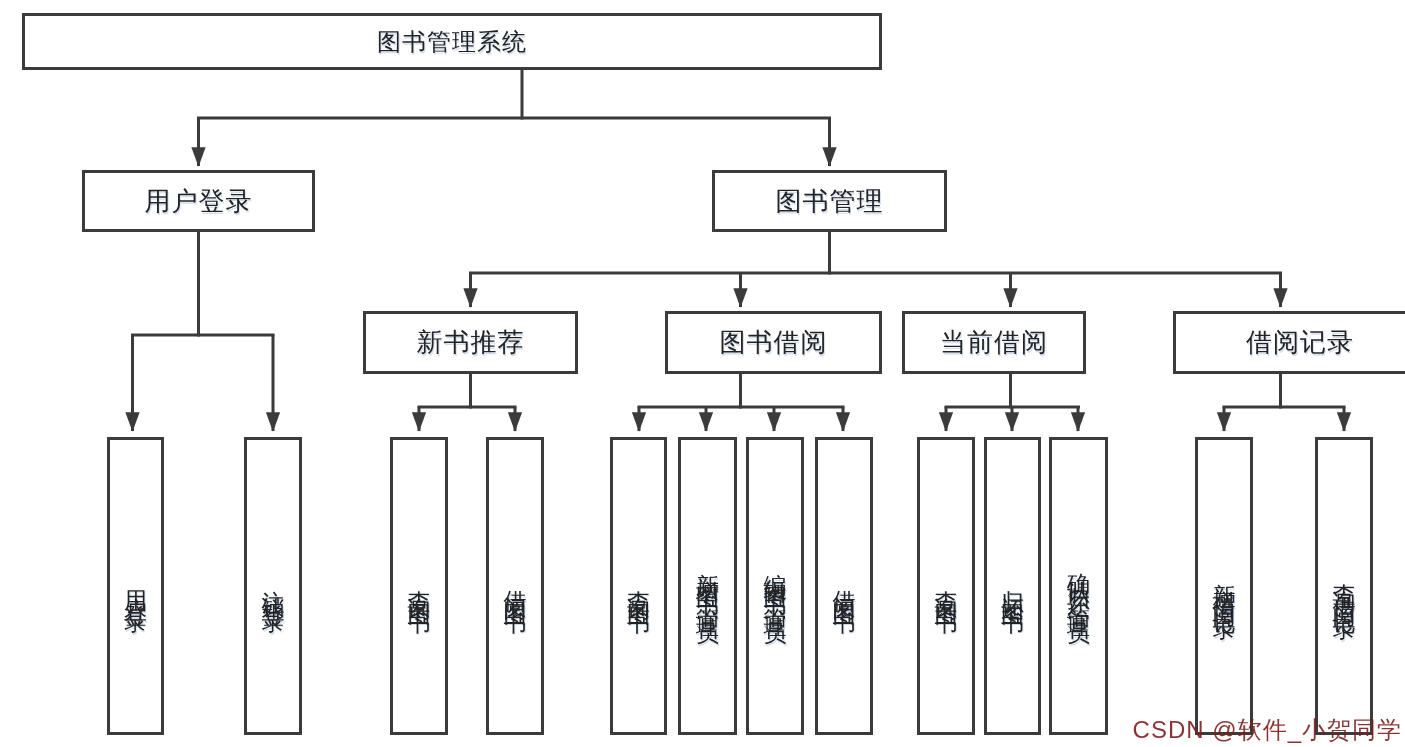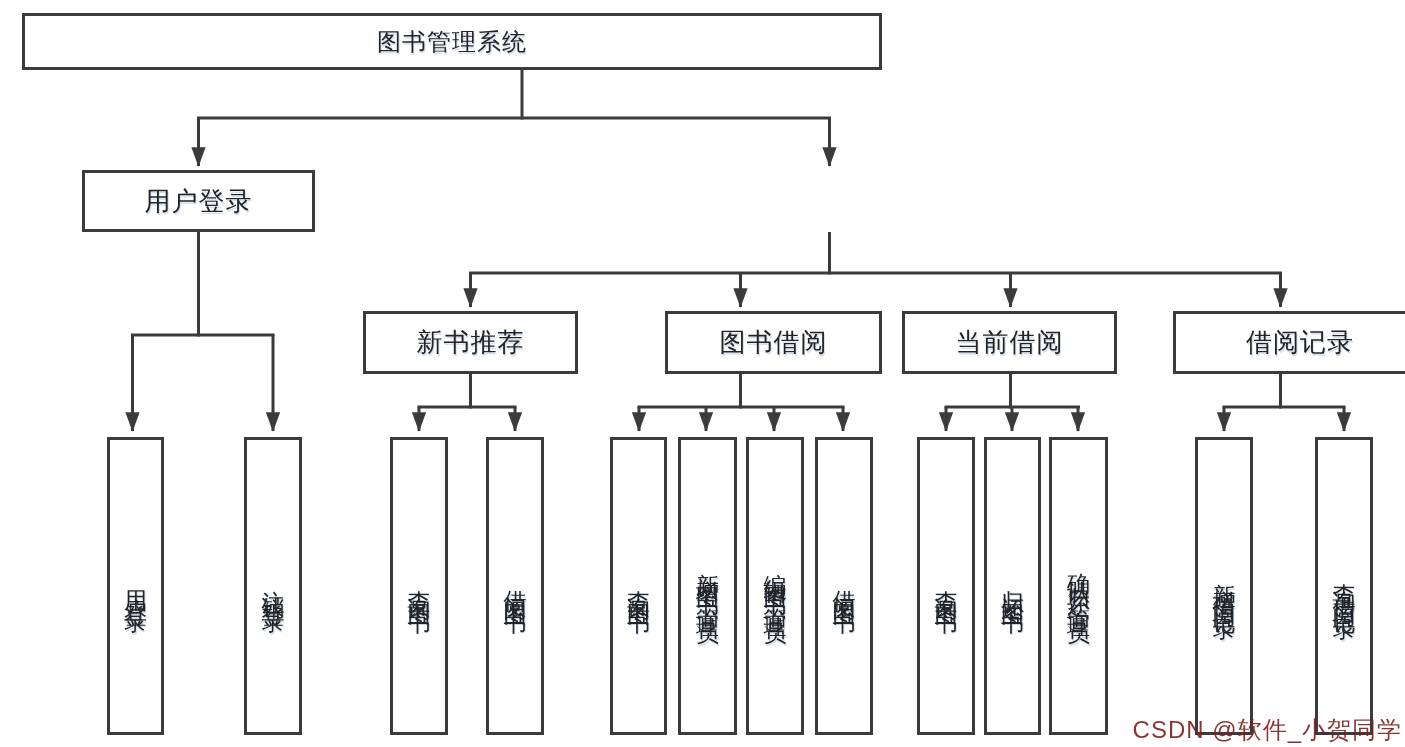--- a/index.html
+++ b/index.html
@@ -75,24 +75,25 @@
       <path d="M1280.5,374 V408.5"></path>
       <path d="M1222.5,407 H1345.5"></path>
       <path d="M1224,407 V431" marker-end="url(#arrowhead)"></path>
       <path d="M1344,407 V431" marker-end="url(#arrowhead)"></path>
     </g>
   </svg>
 
   <div class="node h root" style="left:22px;top:13px;width:860px;height:57px;">图书管理系统</div>
 
   <div class="node h" style="left:82px;top:170px;width:233px;height:62px;">用户登录</div>
+  <div class="node h" style="left:712px;top:170px;width:235px;height:62px;">图书管理</div>
 
   <div class="node h" style="left:363px;top:311px;width:215px;height:63px;">新书推荐</div>
   <div class="node h" style="left:633px;top:311px;width:217px;height:63px;margin-left:32px;">图书借阅</div>
-  <div class="node h" style="left:902px;top:311px;width:215px;height:63px;">当前借阅</div>
+  <div class="node h" style="left:902px;top:311px;width:184px;height:63px;">当前借阅</div>
   <div class="node h" style="left:1173px;top:311px;width:254px;height:63px;">借阅记录</div>
 
   <div class="node v" style="left:107px;top:437px;width:57px;height:298px;">
     <span>用户登录</span>
   </div>
   <div class="node v" style="left:244px;top:437px;width:58px;height:298px;">
     <span>注销登录</span>
   </div>
 
   <div class="node v" style="left:390px;top:437px;width:58px;height:298px;">

